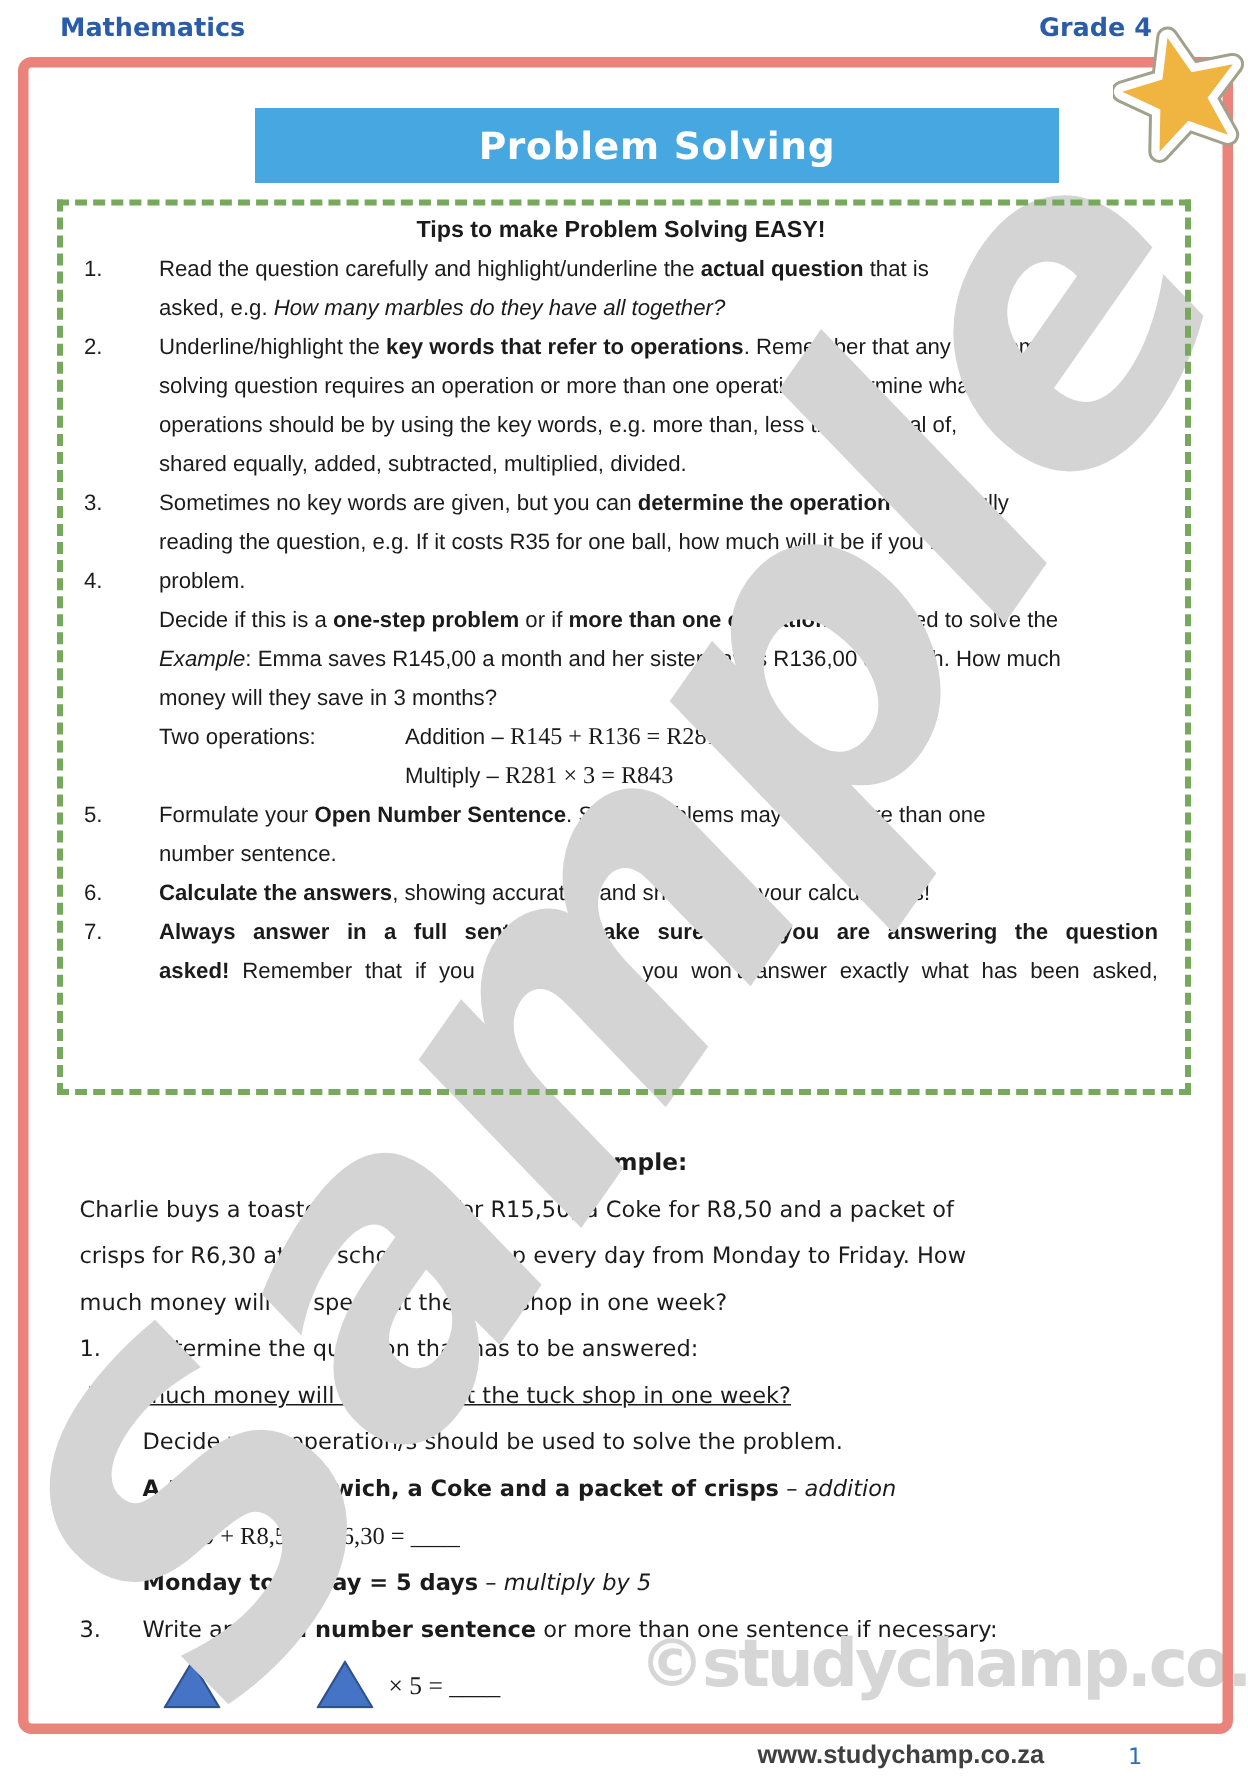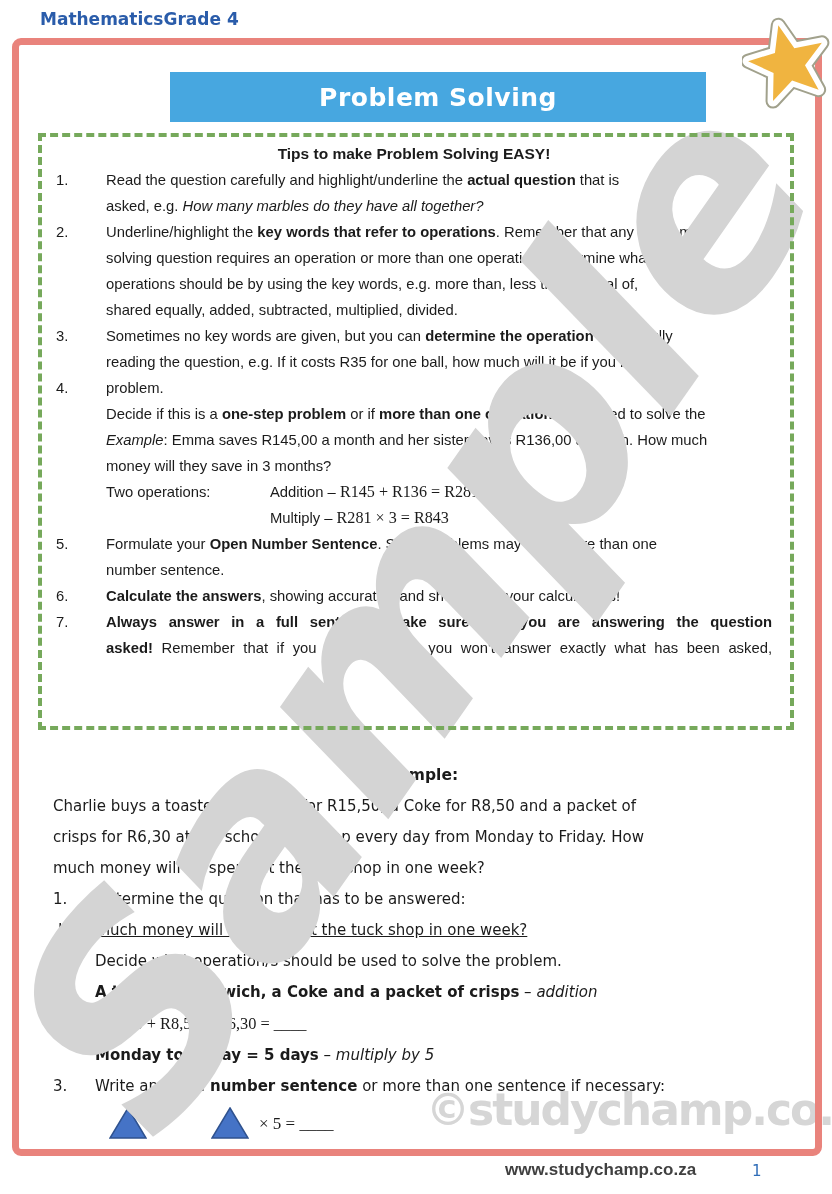--- a/index.html
+++ b/index.html
@@ -1,19 +1,19 @@
 <!DOCTYPE html>
 <html><head>
 <meta charset="utf-8">
 <style>
   html,body{margin:0;padding:0;background:#fff;}
   .page{position:relative;width:832px;height:1194px;background:#ffffff;overflow:hidden;
         font-family:"Liberation Sans",sans-serif;color:#1b1b1b;}
   
-  .hdr{position:absolute;top:9px;left:40px;right:64px;display:flex;justify-content:flex-start;
+  .hdr{position:absolute;top:9px;left:40px;right:64px;display:flex;justify-content:space-between;
        font-family:"DejaVu Sans",sans-serif;font-weight:bold;font-size:17px;color:#2a5caa;z-index:2;}
   
   .red-border{position:absolute;left:12px;top:38px;width:796px;height:1104px;border:7px solid #e9837c;
               border-radius:9px;z-index:4;pointer-events:none;}
   
   .star{position:absolute;left:742px;top:16px;z-index:6;}
   
   .titlebar{position:absolute;left:170px;top:72px;width:536px;height:50px;background:#47a7e0;
             display:flex;align-items:center;justify-content:center;color:#fff;font-weight:bold;
             font-size:25px;letter-spacing:.5px;font-family:"DejaVu Sans",sans-serif;z-index:1;}

